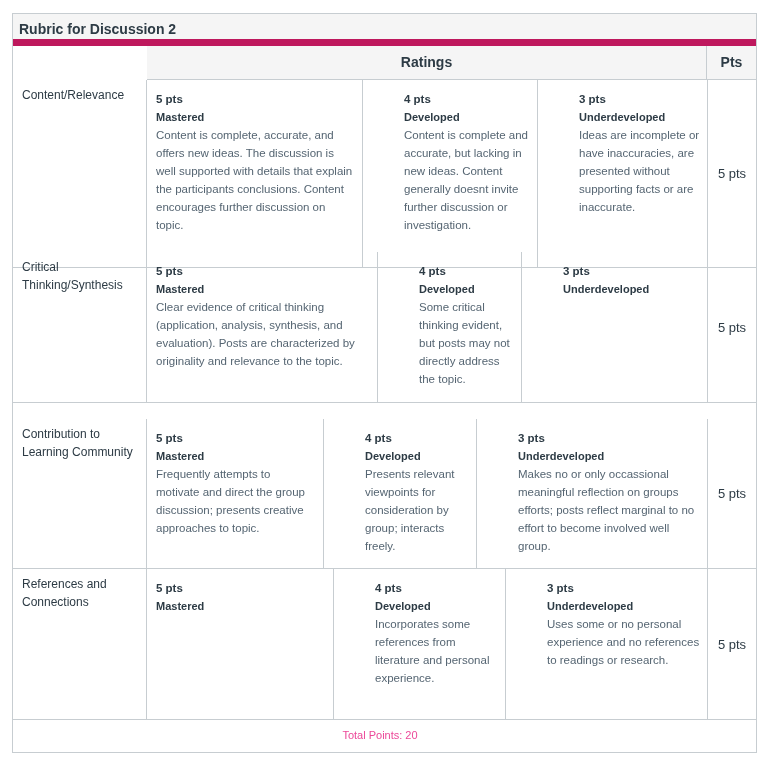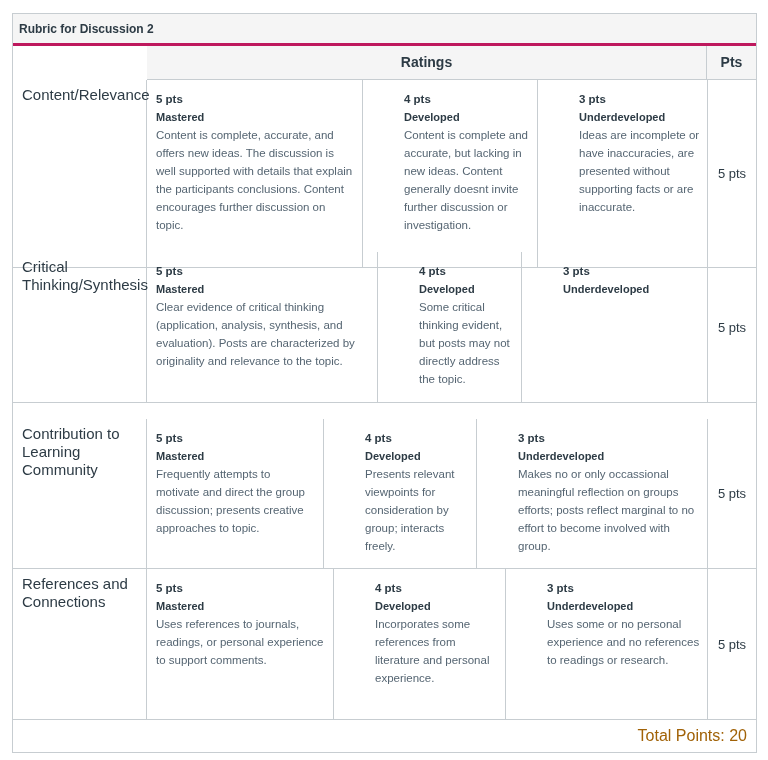--- a/index.html
+++ b/index.html
@@ -7,62 +7,62 @@
       width: 768px; height: 760px; position: relative; overflow: hidden;
       font-family: "Liberation Sans", "DejaVu Sans", sans-serif;
       color: #2d3b45;
     }
     .rubric {
       position: absolute; left: 12px; top: 13px; width: 745px; height: 740px;
       border: 1px solid #c7cdd1; box-sizing: border-box;
     }
     .title-bar {
       position: absolute; left: 0; top: 0; width: 100%; height: 32px;
-      background: #f5f5f5; border-bottom: 3px solid #be185d; box-sizing: border-box;
-      font-weight: bold; font-size: 12px; line-height: 31px; padding-left: 6px;
+      background: #f5f5f5; border-bottom: 7px solid #be185d; box-sizing: border-box;
+      font-weight: bold; font-size: 14px; line-height: 31px; padding-left: 6px;
       color: #2d3b45;
     }
     .hdr {
       position: absolute; top: 32px; height: 34px; background: #f5f5f5;
       border-bottom: 1px solid #c7cdd1; box-sizing: border-box;
       font-weight: bold; font-size: 14px; line-height: 33px; text-align: center;
       color: #2d3b45;
     }
     .hdr-criteria { left: 0; width: 134px; border-right: 1px solid #c7cdd1; }
     .hdr-ratings { left: 134px; width: 560px; border-right: 1px solid #c7cdd1; }
     .hdr-pts { left: 694px; width: 49px; }
 
     .row {
       position: absolute; left: 0; width: 100%;
       border-bottom: 1px solid #c7cdd1; box-sizing: border-box;
     }
     .crit {
       position: absolute; left: 0; top: 0; width: 134px; height: 100%;
       border-right: 1px solid #c7cdd1; box-sizing: border-box;
-      font-size: 15px; line-height: 18px; padding: 6px 6px 0 9px; color: #2d3b45;
+      font-size: 12px; line-height: 18px; padding: 6px 6px 0 9px; color: #2d3b45;
     }
     .ratings { position: absolute; left: 134px; top: 0; width: 560px; height: 100%; }
     .rating {
       position: absolute; top: 0; height: 100%; box-sizing: border-box;
       padding: 10px 6px 0 9px; font-size: 12px; line-height: 18px;
     }
     .rating + .rating { border-left: 1px solid #c7cdd1; padding-left: 41px; }
     .r-pts { color: #2d3b45; font-weight: bold; font-size: 11.5px; }
     .r-name { color: #2d3b45; font-weight: bold; font-size: 11px; }
     .r-desc { color: #556572; font-size: 11.5px; }
     .pts {
       position: absolute; left: 694px; top: 0; width: 49px; height: 100%;
       border-left: 1px solid #c7cdd1; box-sizing: border-box;
       display: flex; align-items: center; justify-content: center;
       font-size: 13px; color: #2d3b45;
     }
     .footer {
       position: absolute; left: 0; top: 705px; width: 100%; height: 33px;
-      text-align: right; font-size: 16px; line-height: 33px; padding-right: 9px;
-      box-sizing: border-box; color: #a16207;
+      text-align: center; font-size: 11px; line-height: 33px; padding-right: 9px;
+      box-sizing: border-box; color: #ec4899;
     }
   </style>
 </head>
 <body>
 
 <div class="rubric">
   <div class="title-bar">Rubric for Discussion 2</div>
 
   <div class="hdr hdr-ratings">Ratings</div>
   <div class="hdr hdr-pts">Pts</div>
@@ -119,33 +119,32 @@
         <div class="r-desc">Frequently attempts to motivate and direct the group discussion; presents creative approaches to topic.</div>
       </div>
       <div class="rating" style="left:176px;width:153px;">
         <div class="r-pts">4 pts</div>
         <div class="r-name">Developed</div>
         <div class="r-desc">Presents relevant viewpoints for consideration by group; interacts freely.</div>
       </div>
       <div class="rating" style="left:329px;width:231px;">
         <div class="r-pts">3 pts</div>
         <div class="r-name">Underdeveloped</div>
-        <div class="r-desc">Makes no or only occassional meaningful reflection on groups efforts; posts reflect marginal to no effort to become involved with group.</div>
+        <div class="r-desc">Makes no or only occassional meaningful reflection on groups efforts; posts reflect marginal to no effort to become involved well group.</div>
       </div>
     </div>
     <div class="pts">5 pts</div>
   </div>
 
   <div class="row" style="top:555px;height:151px;">
     <div class="crit">References and Connections</div>
     <div class="ratings">
       <div class="rating" style="left:0;width:186px;">
         <div class="r-pts">5 pts</div>
         <div class="r-name">Mastered</div>
-        <div class="r-desc">Uses references to journals, readings, or personal experience to support comments.</div>
       </div>
       <div class="rating" style="left:186px;width:172px;">
         <div class="r-pts">4 pts</div>
         <div class="r-name">Developed</div>
         <div class="r-desc">Incorporates some references from literature and personal experience.</div>
       </div>
       <div class="rating" style="left:358px;width:202px;">
         <div class="r-pts">3 pts</div>
         <div class="r-name">Underdeveloped</div>
         <div class="r-desc">Uses some or no personal experience and no references to readings or research.</div>

